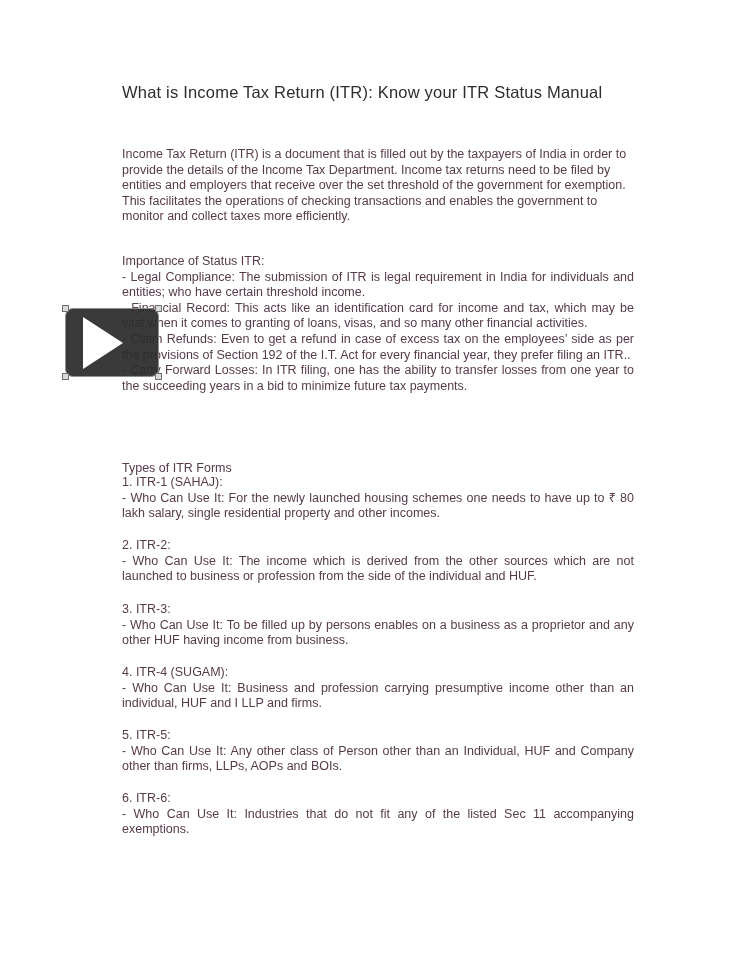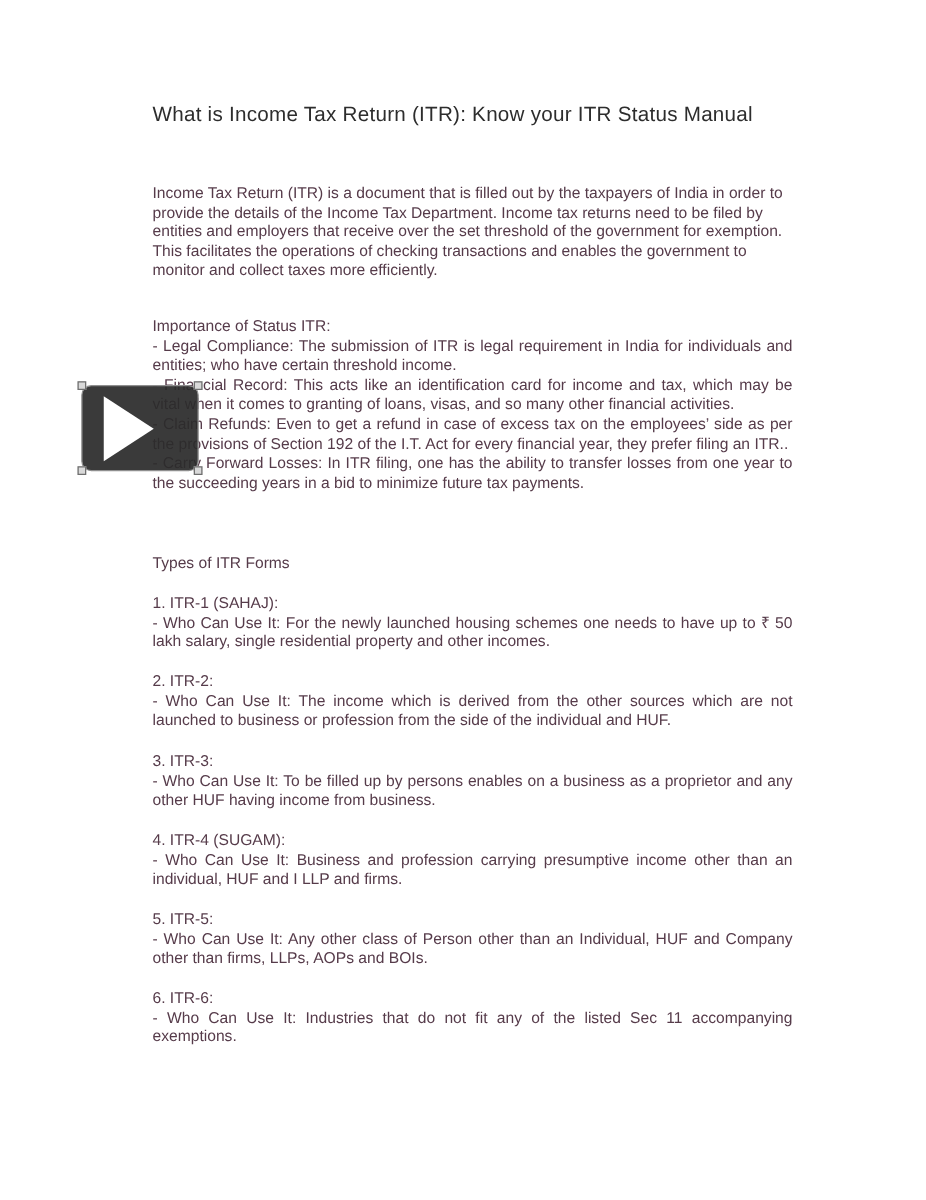--- a/index.html
+++ b/index.html
@@ -25,21 +25,21 @@
     color: #2d2d2d;
     font-size: 16.5px;
     line-height: 19px;
     letter-spacing: 0.2px;
     font-weight: 500;
   }
   .block p { margin: 0; }
   .jst { text-align: justify; }
   .intro { top: 147px; }
   .importance { top: 254px; }
-  .types-heading { top: 443px; }
+  .types-heading { top: 461px; }
   .sec-1 { top: 475px; }
   .sec-2 { top: 538px; }
   .sec-3 { top: 602px; }
   .sec-4 { top: 665px; }
   .sec-5 { top: 728px; }
   .sec-6 { top: 791px; }
   .sec-7 { top: 855px; }
 
   
   .play-overlay {
@@ -94,21 +94,21 @@
     <p class="jst">- Legal Compliance: The submission of ITR is legal requirement in India for individuals and entities; who have certain threshold income.</p>
     <p class="jst">- Financial Record: This acts like an identification card for income and tax, which may be vital when it comes to granting of loans, visas, and so many other financial activities.</p>
     <p class="jst">- Claim Refunds: Even to get a refund in case of excess tax on the employees’ side as per the provisions of Section 192 of the I.T. Act for every financial year, they prefer filing an ITR..</p>
     <p class="jst">- Carry Forward Losses: In ITR filing, one has the ability to transfer losses from one year to the succeeding years in a bid to minimize future tax payments.</p>
   </div>
 
   <div class="block types-heading">Types of ITR Forms</div>
 
   <div class="block sec-1">
     <p>1. ITR-1 (SAHAJ):</p>
-    <p class="jst">- Who Can Use It: For the newly launched housing schemes one needs to have up to ₹ 50 lakh salary, single residential property and other incomes.</p>
+    <p class="jst">- Who Can Use It: For the newly launched housing schemes one needs to have up to ₹ 80 lakh salary, single residential property and other incomes.</p>
   </div>
 
   <div class="block sec-2">
     <p>2. ITR-2:</p>
     <p class="jst">- Who Can Use It: The income which is derived from the other sources which are not launched to business or profession from the side of the individual and HUF.</p>
   </div>
 
   <div class="block sec-3">
     <p>3. ITR-3:</p>
     <p class="jst">- Who Can Use It: To be filled up by persons enables on a business as a proprietor and any other HUF having income from business.</p>

